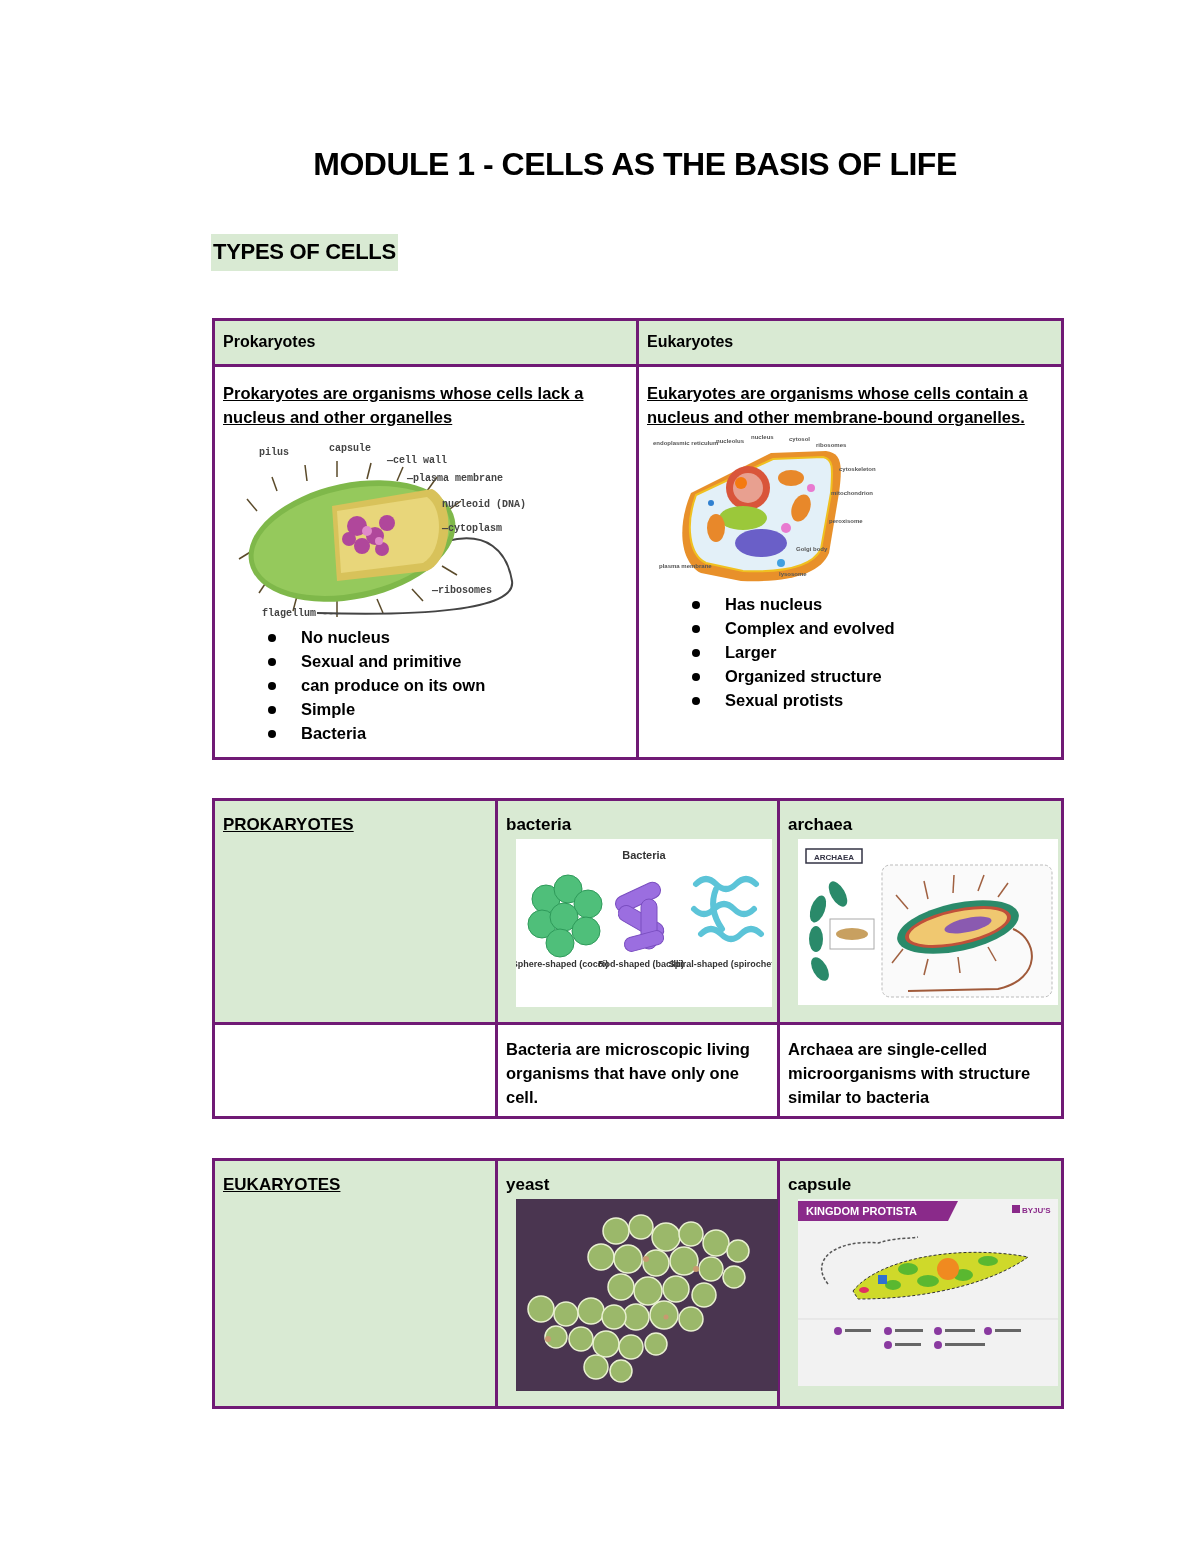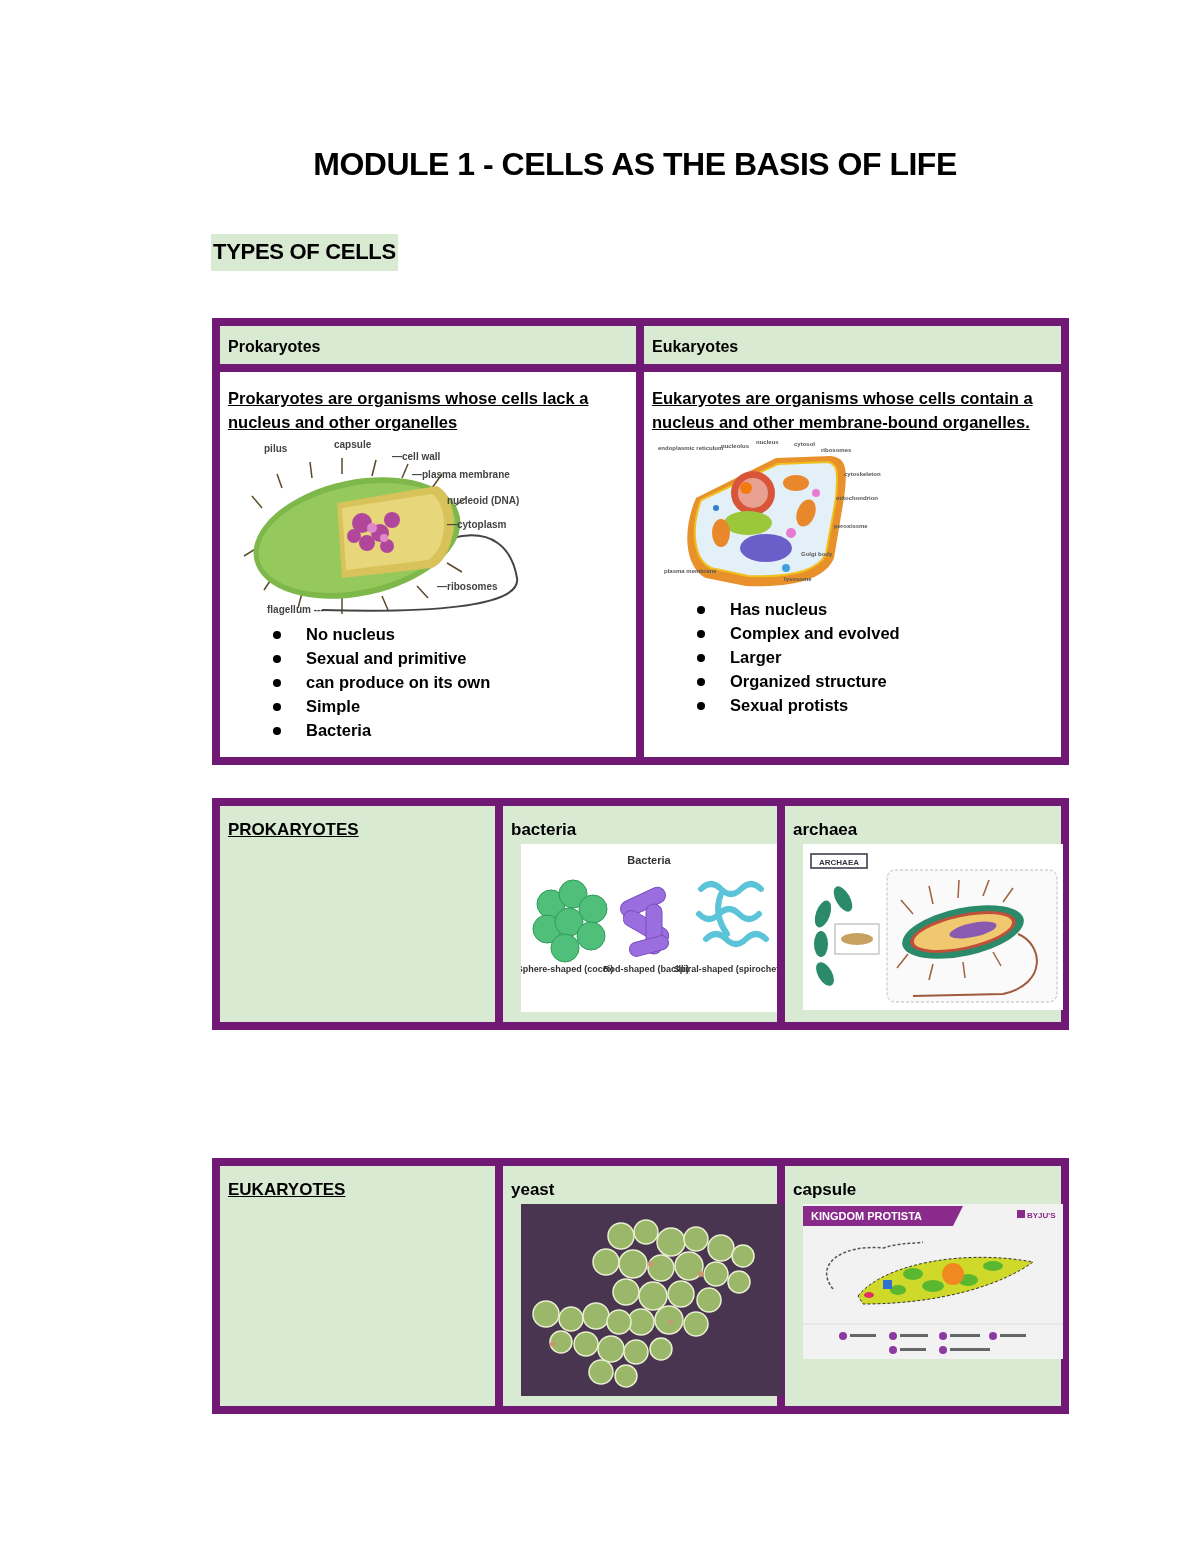--- a/index.html
+++ b/index.html
@@ -11,21 +11,21 @@
     font-size: 32px; font-weight: bold; letter-spacing: -0.5px;
     font-family: "Liberation Sans", sans-serif;
   }
   .section-heading {
     position: absolute; left: 211px; top: 234px; height: 37px; padding: 5px 2px 12px 2px;
     background: #d9ead3; font-size: 22px; font-weight: bold; letter-spacing: -0.3px;
     font-family: "Liberation Sans", sans-serif;
   }
 
   table { position: absolute; border-collapse: collapse; table-layout: fixed; }
-  td { border: 8px solid #701a75; vertical-align: top; font-size: 16px; font-weight: bold; }
+  td { border: 3px solid #701a75; vertical-align: top; font-size: 16px; font-weight: bold; }
   .green { background: #d9ead3; }
   .white { background: #ffffff; }
 
   
   #t1 { left: 212px; top: 318px; width: 849px; }
   #t1 .hdr td { height: 46px; padding: 12px 8px 0 8px; }
   #t1 .body td { height: 393px; padding: 14px 8px 0 8px; }
   .desc { line-height: 24px; font-size: 16.5px; text-decoration: underline; }
   ul.bullets { list-style: none; margin-top: 4px; }
   ul.bullets li { position: relative; padding-left: 78px; line-height: 24px; font-size: 16.5px; }
@@ -58,21 +58,21 @@
       <col style="width:425px">
     </colgroup>
   <tbody>
       <tr class="hdr">
     <td class="green">Prokaryotes</td>
     <td class="green">Eukaryotes</td>
   </tr>
   <tr class="body">
     <td class="white">
       <div class="desc">Prokaryotes are organisms whose cells lack a nucleus and other organelles</div>
-      <div class="illus" style="width:300px;height:180px;margin-top:4px;margin-left:14px;">
+      <div class="illus" style="width:300px;height:180px;margin-top:12px;margin-left:14px;font-family:Liberation Mono, monospace;">
         <svg width="300" height="180" viewBox="0 0 300 180">
           <g stroke="#5a4a2a" stroke-width="1.5">
             <line x1="20" y1="70" x2="10" y2="58"></line>
                 <line x1="40" y1="50" x2="35" y2="36"></line>
                 <line x1="70" y1="40" x2="68" y2="24"></line>
             <line x1="100" y1="36" x2="100" y2="20"></line>
                 <line x1="130" y1="38" x2="134" y2="22"></line>
                 <line x1="160" y1="40" x2="166" y2="26"></line>
             <line x1="190" y1="50" x2="200" y2="36"></line>
                 <line x1="210" y1="70" x2="224" y2="60"></line>
@@ -232,20 +232,25 @@
                 <line x1="190" y1="108" x2="198" y2="122"></line>
           </g>
           <path d="M215 90 C240 100, 245 140, 200 150 L110 152" stroke="#a05a3a" stroke-width="2" fill="none"></path>
           <ellipse cx="160" cy="88" rx="62" ry="24" fill="#2a8a6a" transform="rotate(-12 160 88)"></ellipse>
           <ellipse cx="160" cy="88" rx="54" ry="18" fill="#c0503a" transform="rotate(-12 160 88)"></ellipse>
           <ellipse cx="160" cy="88" rx="50" ry="15" fill="#f0c870" transform="rotate(-12 160 88)"></ellipse>
           <ellipse cx="170" cy="86" rx="24" ry="7" fill="#8a5ab0" transform="rotate(-12 170 86)"></ellipse>
         </svg>
       </div>
     </td>
+  </tr>
+  <tr>
+    <td class="white" style="height:94px;"></td>
+    <td class="white cell-text">Bacteria are microscopic living organisms that have only one cell.</td>
+    <td class="white cell-text">Archaea are single-celled microorganisms with structure similar to bacteria</td>
   </tr>
 </tbody>
   </table>
 
 <table id="t3">
   <colgroup>
       <col style="width:283px">
       <col style="width:282px">
       <col style="width:284px">
     </colgroup>
@@ -294,21 +299,21 @@
                 <circle cx="130" cy="60" r="3"></circle>
                 <circle cx="180" cy="70" r="3"></circle>
                 <circle cx="32" cy="140" r="3"></circle>
                 <circle cx="150" cy="118" r="2.5"></circle>
               </g>
         </svg>
       </div>
     </td>
     <td class="green cap">
       <div>capsule</div>
-      <div class="imgbox" style="width:260px;height:155px;background:#f2f2f2;text-align:center;">
+      <div class="imgbox" style="width:260px;height:187px;background:#f2f2f2;text-align:center;">
         <svg width="260" height="155" viewBox="0 0 260 155">
           <path d="M0 2 L160 2 L150 22 L0 22 Z" fill="#8a2a8a"></path>
           <text x="8" y="16" font-size="11" font-weight="bold" fill="#fff">KINGDOM PROTISTA</text>
           <rect x="214" y="6" width="8" height="8" fill="#8a2a8a"></rect>
           <text x="224" y="14" font-size="8" font-weight="bold" fill="#8a2a8a">BYJU'S</text>
           <path d="M30 85 C10 60, 40 40, 80 44 C100 38, 110 40, 120 38" stroke="#555" stroke-width="1.5" fill="none" stroke-dasharray="3,2"></path>
           <path d="M55 92 C80 60, 160 45, 230 58 C200 80, 140 100, 60 100 Z" fill="#cfd92a" stroke="#333" stroke-width="1" stroke-dasharray="3,2"></path>
           <g fill="#5ab830">
             <ellipse cx="110" cy="70" rx="10" ry="6"></ellipse>
                 <ellipse cx="130" cy="82" rx="11" ry="6"></ellipse>

